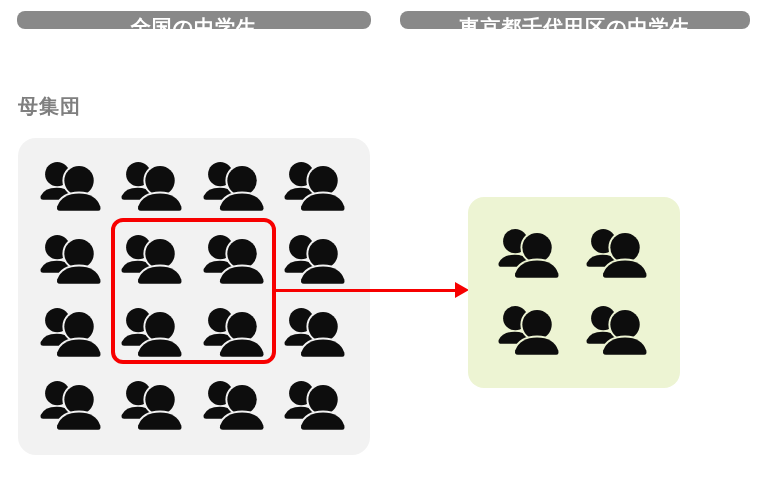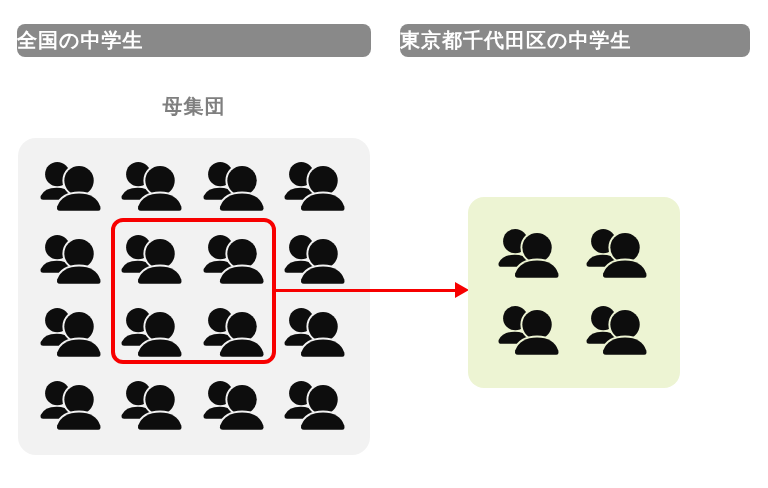--- a/index.html
+++ b/index.html
@@ -18,40 +18,39 @@
     width: 768px; height: 488px;
   }
   .canvas {
     position: relative;
     width: 768px; height: 488px;
     background: #ffffff;
     overflow: hidden;
   }
   .header-badge {
     position: absolute;
-    top: 24px; height: 33px;
+    top: 11px; height: 18px;
     background: var(--header-bg);
     border-radius: 8px;
     color: var(--header-text);
     font-weight: bold;
     font-size: 20px;
     letter-spacing: 1px;
     line-height: 33px;
-    text-align: left;
+    text-align: center;
   }
   .header-badge.left  { left: 17px;  width: 354px; }
   .header-badge.right { left: 400px; width: 350px; }
   .section-label {
     position: absolute;
     top: 93px; height: 26px;
     color: var(--label-text);
     font-weight: bold;
     font-size: 20px;
     letter-spacing: 1px;
-    text-align: center;
   }
   .section-label.left  { left: 18px;  width: 352px; }
   .section-label.right { left: 468px; width: 212px; }
   .icon-box {
     position: absolute;
     display: grid;
     place-items: center;
   }
   .population-box {
     left: 18px; top: 138px;

